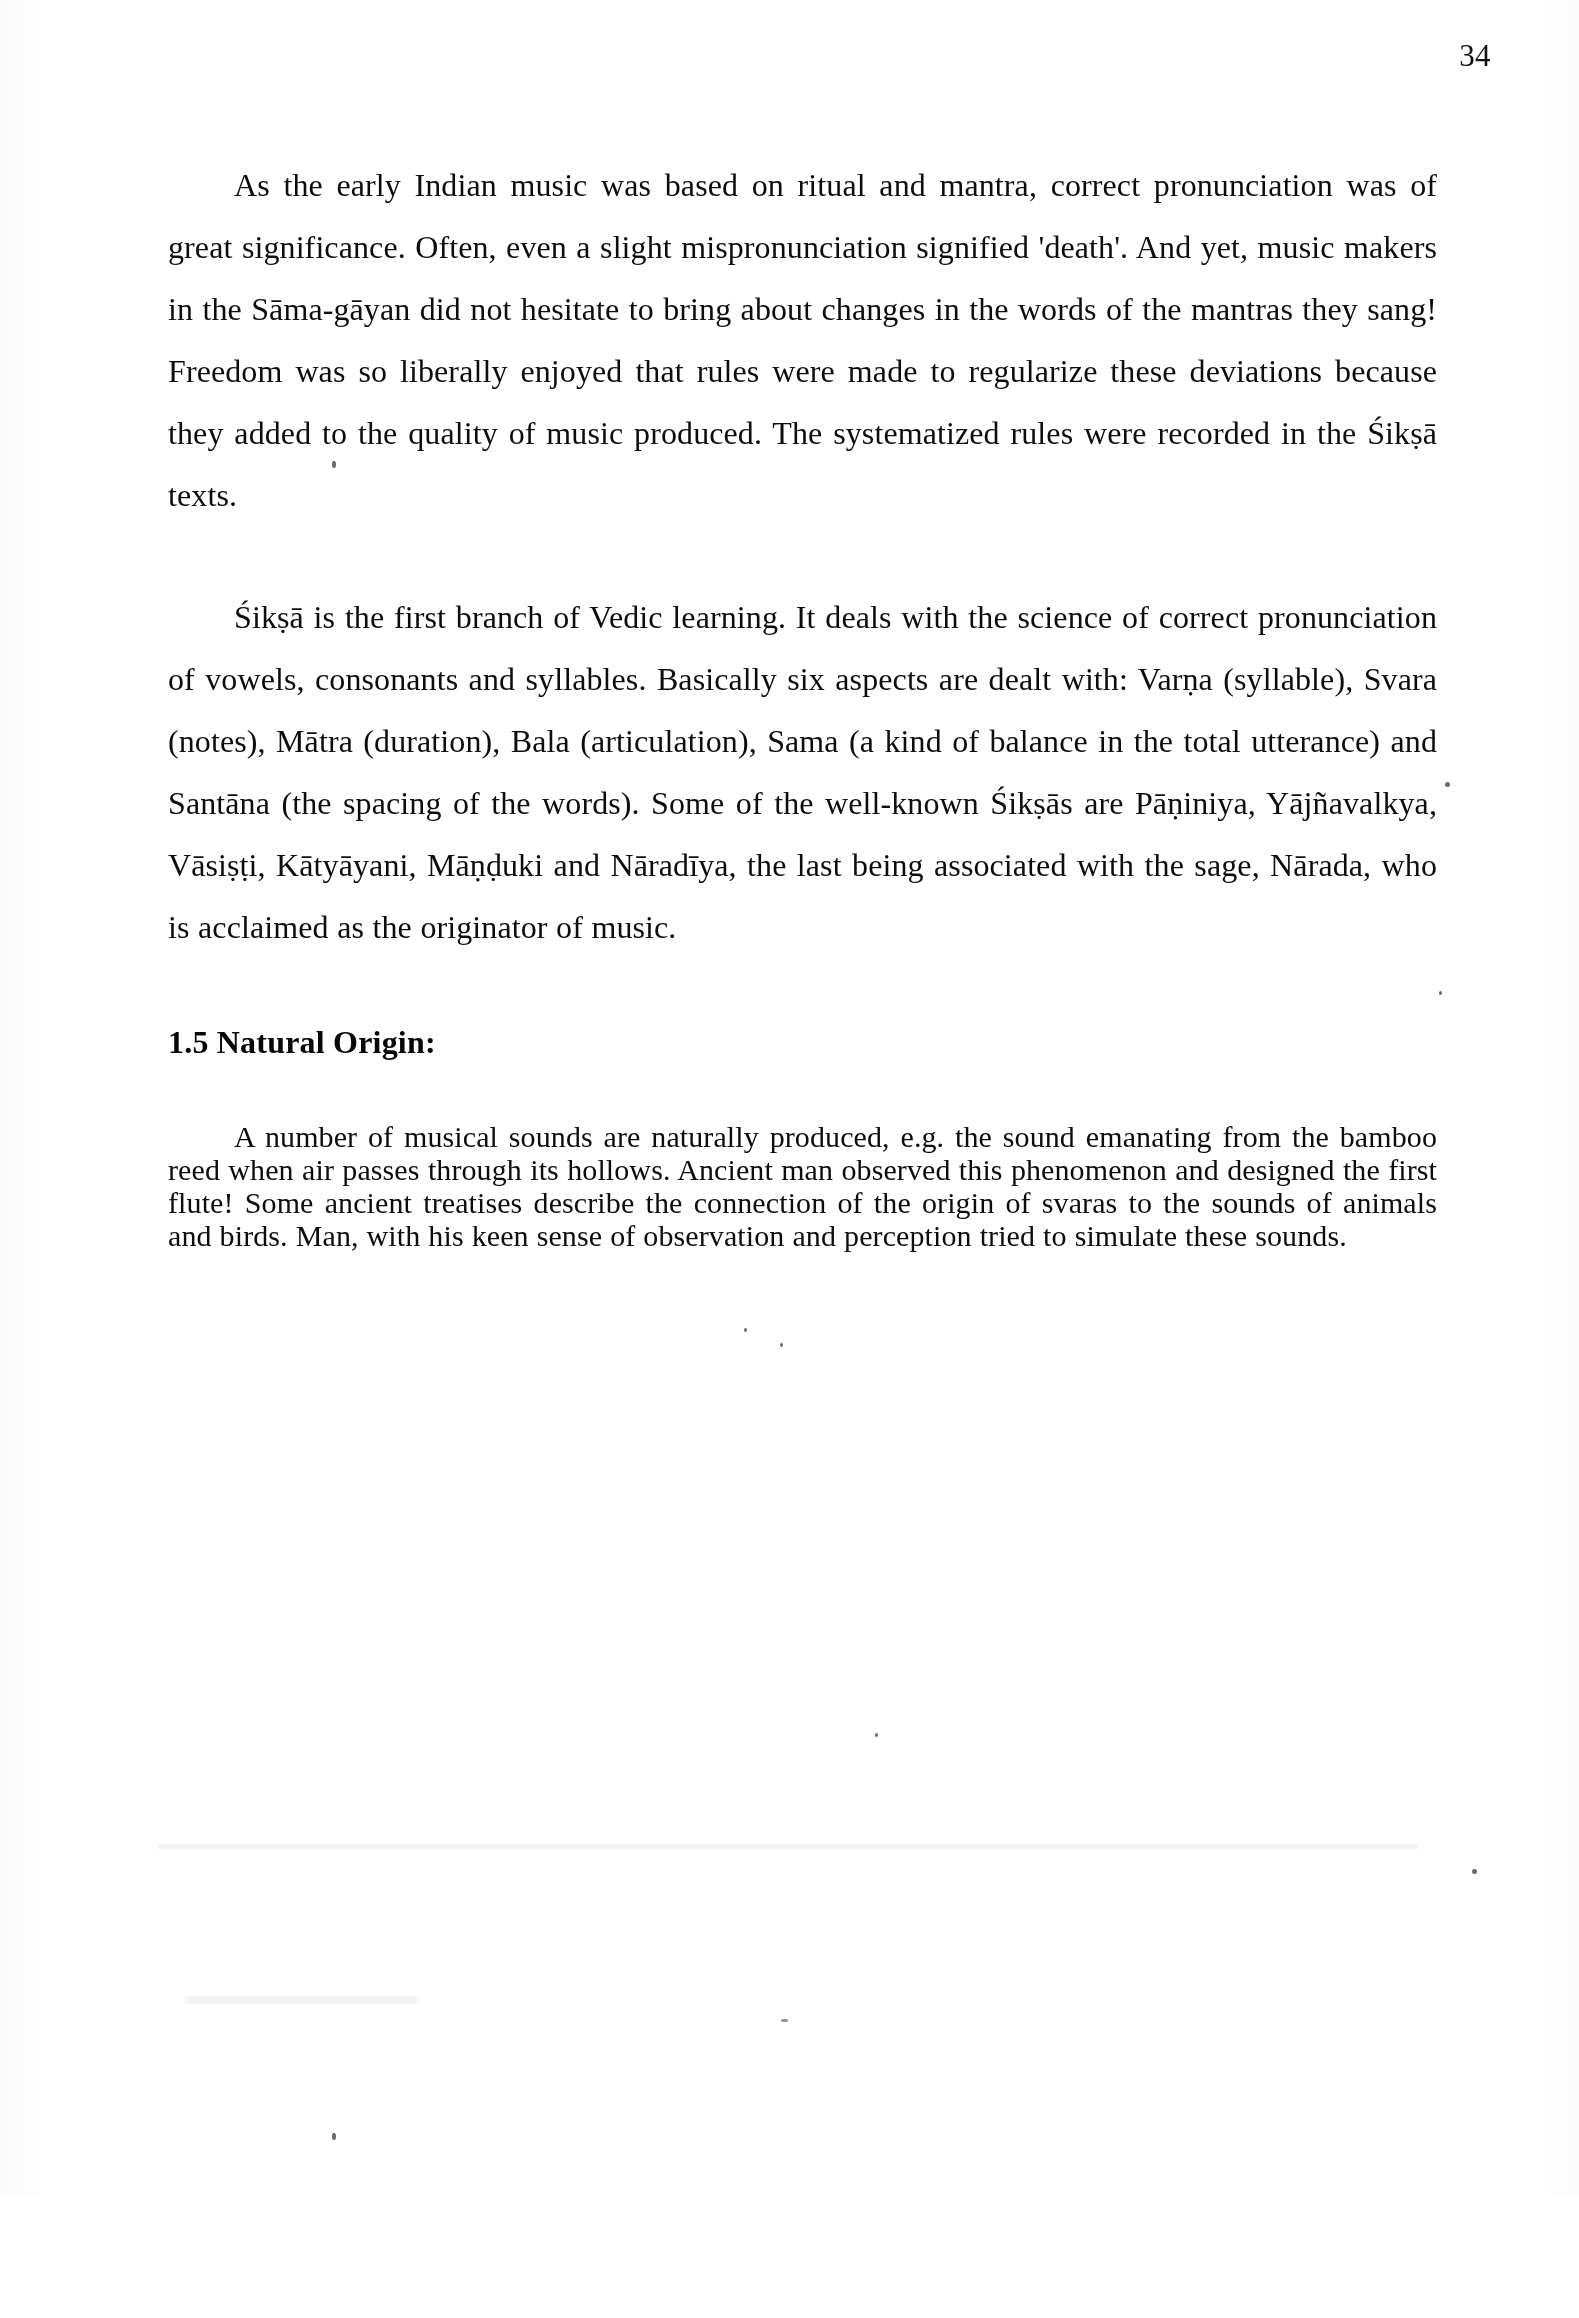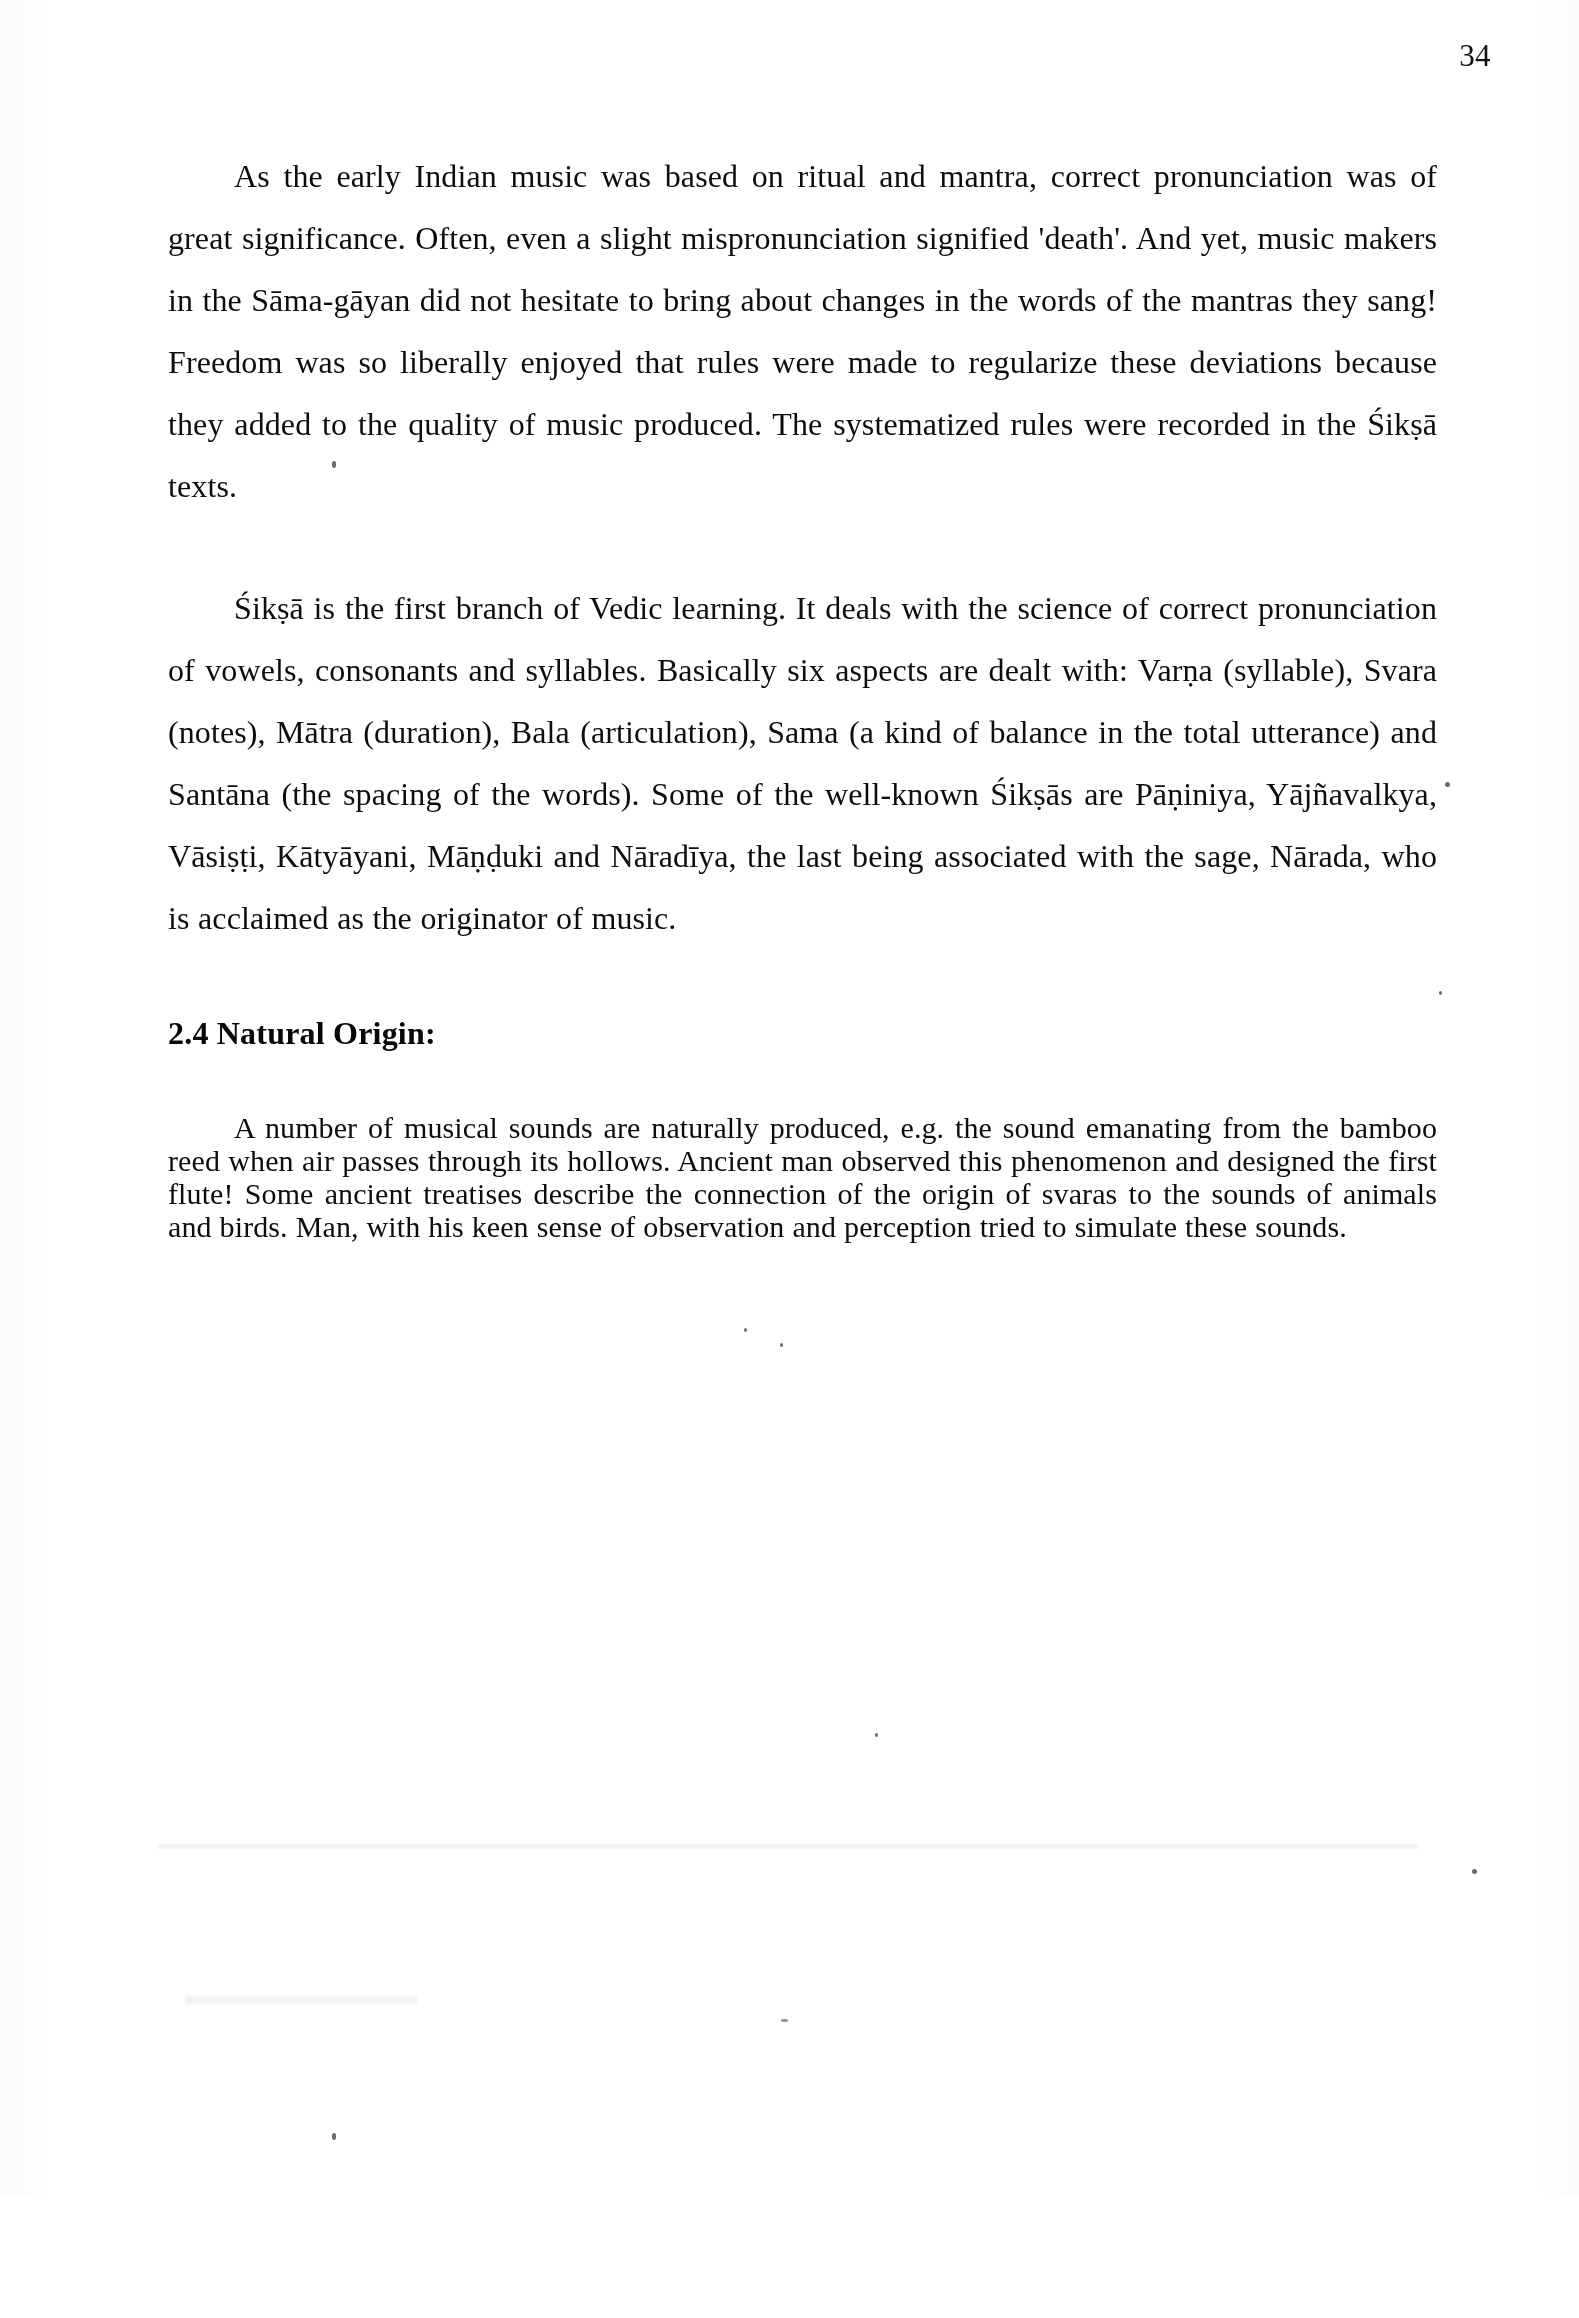--- a/index.html
+++ b/index.html
@@ -32,21 +32,21 @@
     font-size: 31px;
     line-height: 1;
     letter-spacing: 0.4px;
     color: #111;
   }
 
   
   .textblock {
     position: absolute;
     left: 168px;
-    top: 145px;
+    top: 154px;
     width: 1269px;
   }
 
   p.para {
     margin: 0;
     text-align: justify;
     text-justify: inter-word;
     font-size: 32px;
     line-height: 62px;
     letter-spacing: 0.1px;
@@ -111,21 +111,21 @@
   <div class="textblock">
 
     <p class="para indented">As the early Indian music was based on ritual and mantra, correct pronunciation was of great significance. Often, even a slight mispronunciation signified 'death'. And yet, music makers in the Sāma-gāyan did not hesitate to bring about changes in the words of the mantras they sang! Freedom was so liberally enjoyed that rules were made to regularize these deviations because they added to the quality of music produced. The systematized rules were recorded in the Śikṣā texts.</p>
 
     <div class="gap-lg"></div>
 
     <p class="para indented">Śikṣā is the first branch of Vedic learning. It deals with the science of correct pronunciation of vowels, consonants and syllables. Basically six aspects are dealt with: Varṇa (syllable), Svara (notes), Mātra (duration), Bala (articulation), Sama (a kind of balance in the total utterance) and Santāna (the spacing of the words). Some of the well-known Śikṣās are Pāṇiniya, Yājñavalkya, Vāsiṣṭi, Kātyāyani, Māṇḍuki and Nāradīya, the last being associated with the sage, Nārada, who is acclaimed as the originator of music.</p>
 
     <div class="gap-lg"></div>
 
-    <h2 class="heading">2.4 Natural Origin:</h2>
+    <h2 class="heading">1.5 Natural Origin:</h2>
 
     <div class="gap-md"></div>
 
     <p class="para indented tight">A number of musical sounds are naturally produced, e.g. the sound emanating from the bamboo reed when air passes through its hollows. Ancient man observed this phenomenon and designed the first flute! Some ancient treatises describe the connection of the origin of svaras to the sounds of animals and birds. Man, with his keen sense of observation and perception tried to simulate these sounds.</p>
 
     <div class="gap-lg"></div>
 
 
   </div>
 

